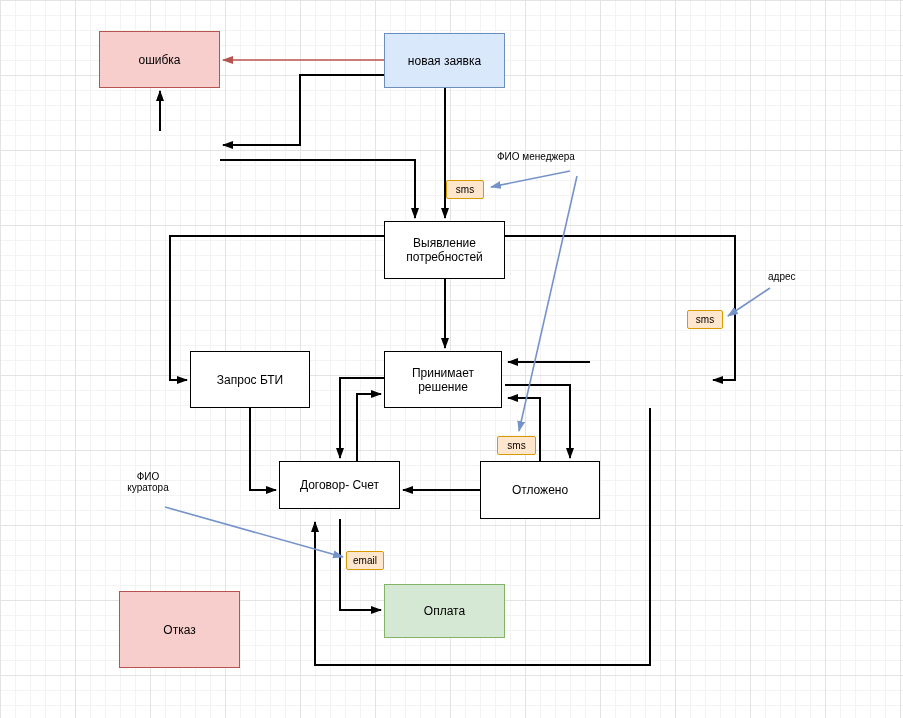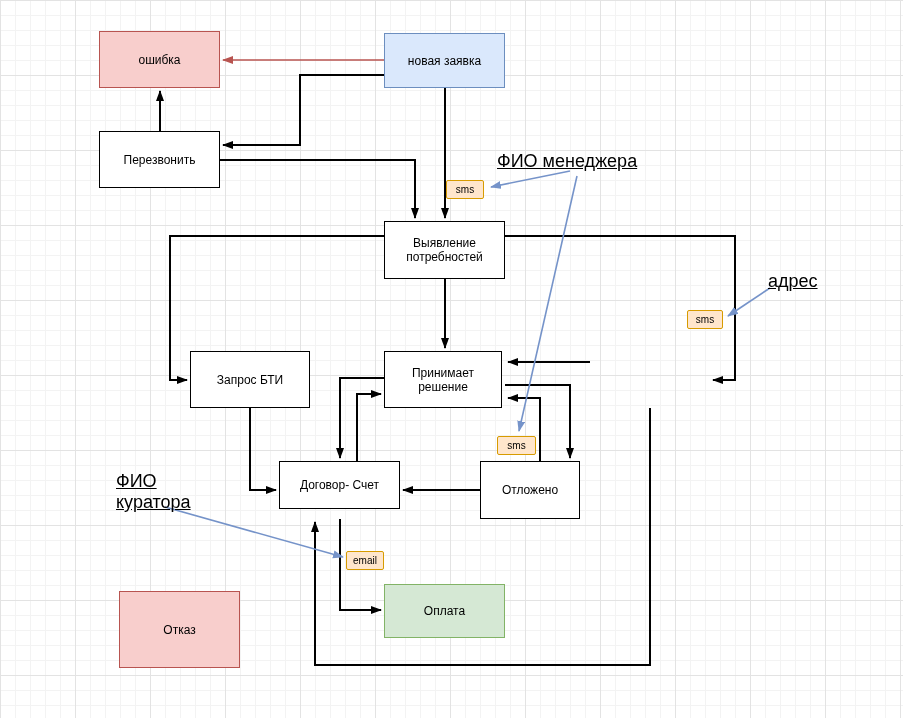--- a/index.html
+++ b/index.html
@@ -35,22 +35,22 @@
   .node.blue{background:var(--node-blue-fill);border-color:var(--node-blue-stroke);}
   .node.green{background:var(--node-green-fill);border-color:var(--node-green-stroke);}
   .tag{
     position:absolute;box-sizing:border-box;
     display:flex;align-items:center;justify-content:center;
     font-size:10px;color:#000;
     background:var(--tag-fill);border:1px solid var(--tag-stroke);
     border-radius:2px;
   }
   .note{
-    position:absolute;font-size:18px;color:#000;
-    white-space:pre-line;text-align:left;text-decoration:underline;
+    position:absolute;font-size:10px;color:#000;
+    white-space:pre-line;text-align:center;
   }
 </style>
 </head>
 <body>
 
 <div class="canvas">
 
   <svg class="edges" width="903" height="718" viewBox="0 0 903 718">
     <defs>
       <marker id="ab" markerUnits="userSpaceOnUse" markerWidth="12" markerHeight="10" refX="10" refY="4" orient="auto">
@@ -84,28 +84,27 @@
     <path class="er" marker-end="url(#ar)" d="M384 60 L223 60"></path>
 
     <path class="eb" marker-end="url(#abl)" d="M570 171 L491 187"></path>
     <path class="eb" marker-end="url(#abl)" d="M577 176 L519 431"></path>
     <path class="eb" marker-end="url(#abl)" d="M770 288 L728 316"></path>
     <path class="eb" marker-end="url(#abl)" d="M165 507 L343 557"></path>
   </svg>
 
   <div class="node red" style="left:99px;top:31px;width:121px;height:57px">ошибка</div>
   <div class="node blue" style="left:384px;top:33px;width:121px;height:55px">новая заявка</div>
-  <div class="node" style="left:99px;top:131px;width:121px;height:57px">Перезвонить</div>
   <div class="node" style="left:384px;top:221px;width:121px;height:58px">Выявление
 потребностей</div>
   <div class="node" style="left:190px;top:351px;width:120px;height:57px">Запрос БТИ</div>
   <div class="node" style="left:384px;top:351px;width:118px;height:57px">Принимает
 решение</div>
   <div class="node" style="left:279px;top:461px;width:121px;height:48px">Договор- Счет</div>
-  <div class="node" style="left:480px;top:461px;width:100px;height:58px">Отложено</div>
+  <div class="node" style="left:480px;top:461px;width:120px;height:58px">Отложено</div>
   <div class="node green" style="left:384px;top:584px;width:121px;height:54px">Оплата</div>
   <div class="node red" style="left:119px;top:591px;width:121px;height:77px">Отказ</div>
 
   <div class="tag" style="left:446px;top:180px;width:38px;height:19px">sms</div>
   <div class="tag" style="left:687px;top:310px;width:36px;height:19px">sms</div>
   <div class="tag" style="left:497px;top:436px;width:39px;height:19px">sms</div>
   <div class="tag" style="left:346px;top:551px;width:38px;height:19px">email</div>
 
   <div class="note" style="left:497px;top:151px">ФИО менеджера</div>
   <div class="note" style="left:768px;top:271px">адрес</div>

